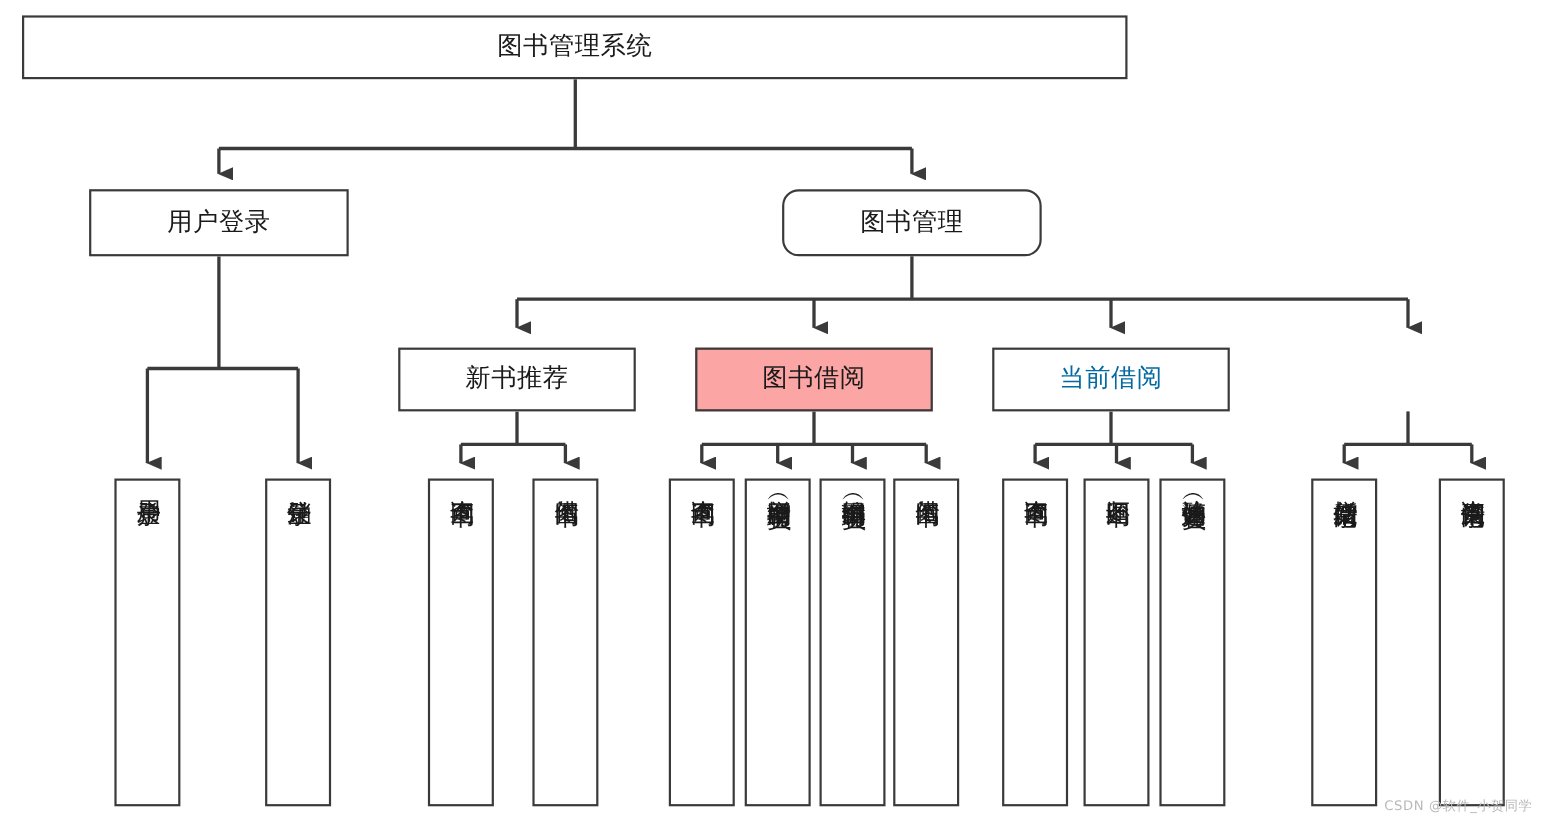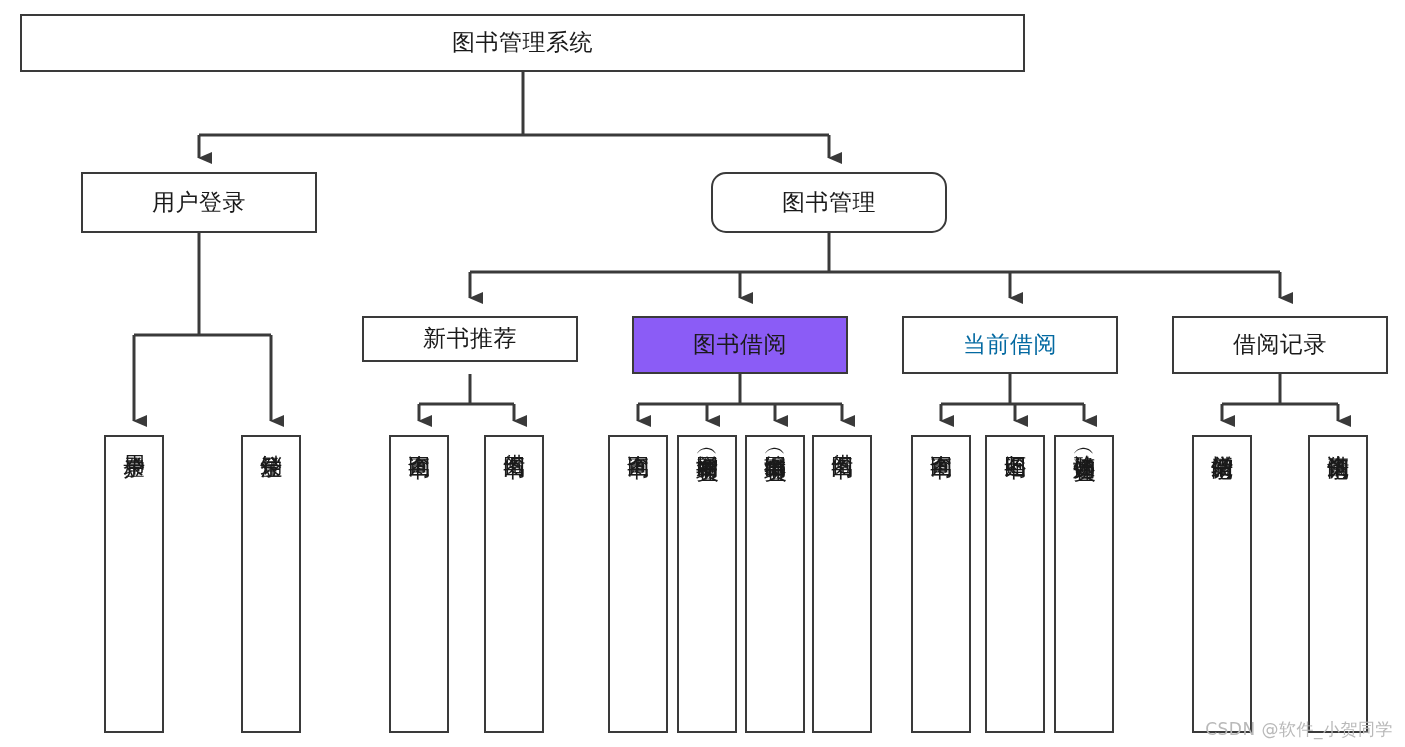--- a/index.html
+++ b/index.html
@@ -61,21 +61,21 @@
     font-size: 22px;
     line-height: 1.02;
     letter-spacing: 1px;
     margin: 0 auto;
     white-space: nowrap;
   }
   .watermark {
     position: absolute;
     right: 12px;
     bottom: 6px;
-    font-size: 17px;
+    font-size: 12px;
     color: #b9b9b9;
     letter-spacing: 0.5px;
     white-space: nowrap;
     font-family: "DejaVu Sans", "Liberation Sans", sans-serif;
   }
 </style>
 </head>
 <body>
 
 <div id="canvas">
@@ -135,31 +135,28 @@
     <span class="label">图书管理系统</span>
   </div>
 
   <div class="node horiz" style="left: 81px; top: 172px; width: 236px; height: 61px; border-color: rgb(58, 58, 58); background: rgb(255, 255, 255); color: rgb(26, 26, 26);">
     <span class="label">用户登录</span>
   </div>
   <div class="node horiz" style="left: 711px; top: 172px; width: 236px; height: 61px; border-color: rgb(58, 58, 58); background: rgb(255, 255, 255); color: rgb(26, 26, 26); border-radius: 15px;">
     <span class="label">图书管理</span>
   </div>
 
-  <div class="node horiz" style="left: 362px; top: 316px; width: 216px; height: 46px; border-color: rgb(58, 58, 58); background: rgb(255, 255, 255); color: rgb(26, 26, 26);">
+  <div class="node horiz" style="left: 362px; top: 316px; width: 216px; height: 58px; border-color: rgb(58, 58, 58); background: rgb(255, 255, 255); color: rgb(26, 26, 26);">
     <span class="label">新书推荐</span>
   </div>
-  <div class="node horiz" style="left: 632px; top: 316px; width: 216px; height: 58px; border-color: rgb(58, 58, 58); background: #8b5cf6; color: rgb(26, 26, 26);">
+  <div class="node horiz" style="left: 632px; top: 316px; width: 216px; height: 58px; border-color: rgb(58, 58, 58); background: #fca5a5; color: rgb(26, 26, 26);">
     <span class="label">图书借阅</span>
   </div>
   <div class="node horiz" style="left: 902px; top: 316px; width: 216px; height: 58px; border-color: rgb(58, 58, 58); background: rgb(255, 255, 255); color: #0369a1;">
     <span class="label">当前借阅</span>
-  </div>
-  <div class="node horiz" style="left: 1172px; top: 316px; width: 216px; height: 58px; border-color: rgb(58, 58, 58); background: rgb(255, 255, 255); color: rgb(26, 26, 26);">
-    <span class="label">借阅记录</span>
   </div>
 
   <div class="node vert" style="left: 104px; top: 435px; width: 60px; height: 298px; border-color: rgb(58, 58, 58); background: rgb(255, 255, 255); color: rgb(26, 26, 26);">
     <span class="label">用户登录</span>
   </div>
   <div class="node vert" style="left: 241px; top: 435px; width: 60px; height: 298px; border-color: rgb(58, 58, 58); background: rgb(255, 255, 255); color: rgb(26, 26, 26);">
     <span class="label">注销登录</span>
   </div>
   <div class="node vert" style="left: 389px; top: 435px; width: 60px; height: 298px; border-color: rgb(58, 58, 58); background: rgb(255, 255, 255); color: rgb(26, 26, 26);">
     <span class="label">查询图书</span>

